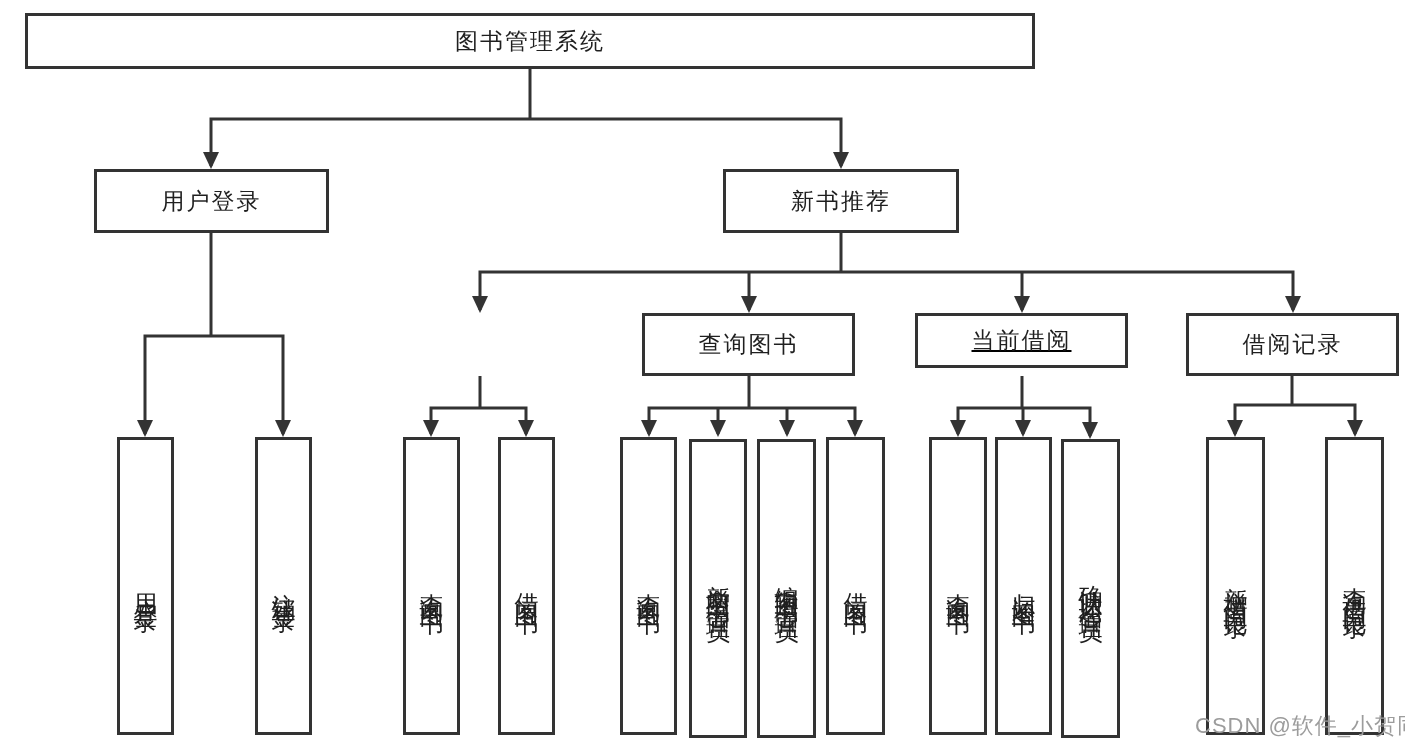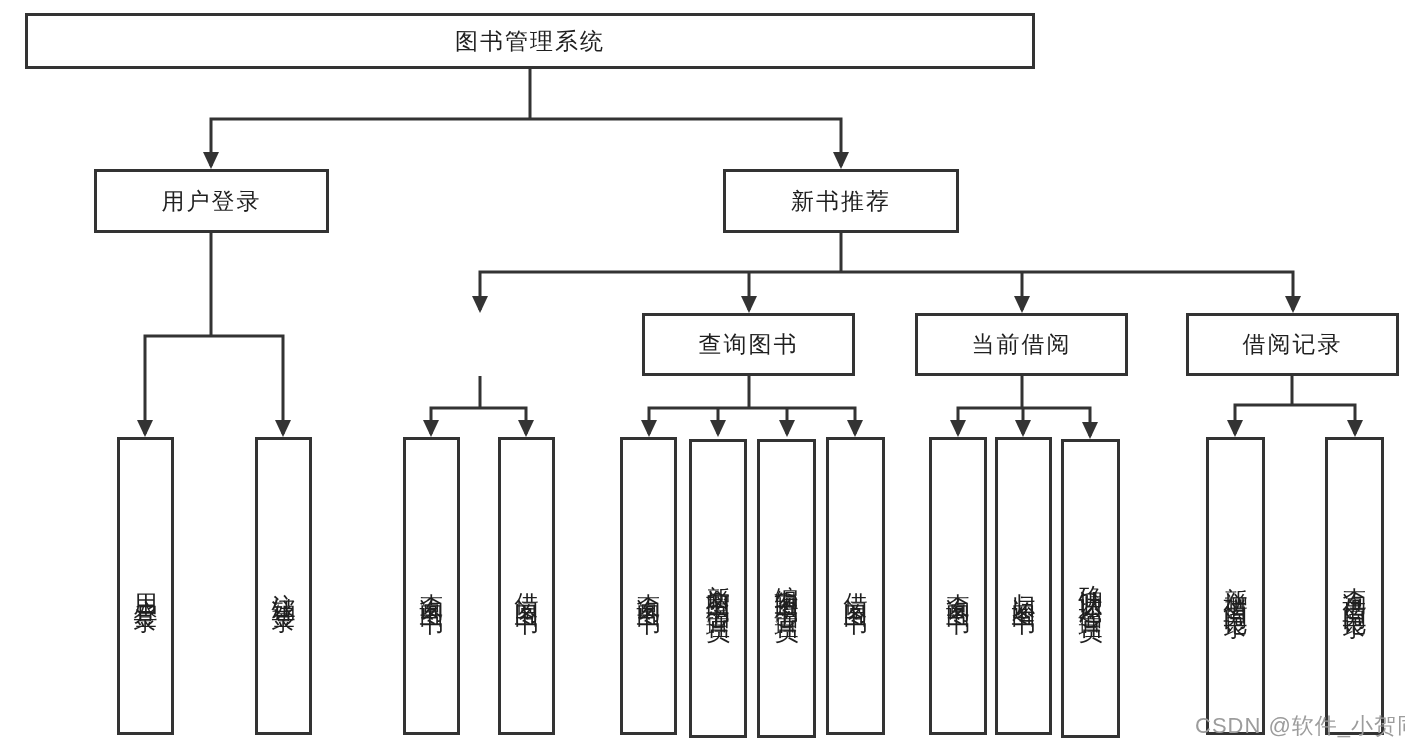--- a/index.html
+++ b/index.html
@@ -49,21 +49,21 @@
   }
   .vlabel.long {
     letter-spacing: 5px;
   }
   
   .n-root       { left: 13px;   top: 13px;  width: 1010px; height: 56px; }
   .n-userlogin  { left: 82px;   top: 169px; width: 235px;  height: 64px; }
   .n-bookmgmt   { left: 711px;  top: 169px; width: 236px;  height: 64px; }
   .n-newbook    { left: 362px;  top: 313px; width: 212px;  height: 63px; }
   .n-borrow     { left: 630px;  top: 313px; width: 213px;  height: 63px; }
-  .n-current    { left: 903px;  top: 313px; width: 213px;  height: 63px; }
+  .n-current    { left: 903px;  top: 313px; width: 213px;  height: 55px; text-decoration: underline; }
   .n-records    { left: 1174px; top: 313px; width: 213px;  height: 63px; align-items: center; }
   .leaf-1  { left: 105px;  top: 437px; width: 57px; height: 298px; }
   .leaf-2  { left: 243px;  top: 437px; width: 57px; height: 298px; }
   .leaf-3  { left: 391px;  top: 437px; width: 57px; height: 298px; }
   .leaf-4  { left: 486px;  top: 437px; width: 57px; height: 298px; }
   .leaf-5  { left: 608px;  top: 437px; width: 57px; height: 298px; }
   .leaf-6  { left: 677px;  top: 439px; width: 58px; height: 299px; }
   .leaf-7  { left: 745px;  top: 439px; width: 59px; height: 299px; }
   .leaf-8  { left: 814px;  top: 437px; width: 59px; height: 298px; }
   .leaf-9  { left: 917px;  top: 437px; width: 58px; height: 298px; }

